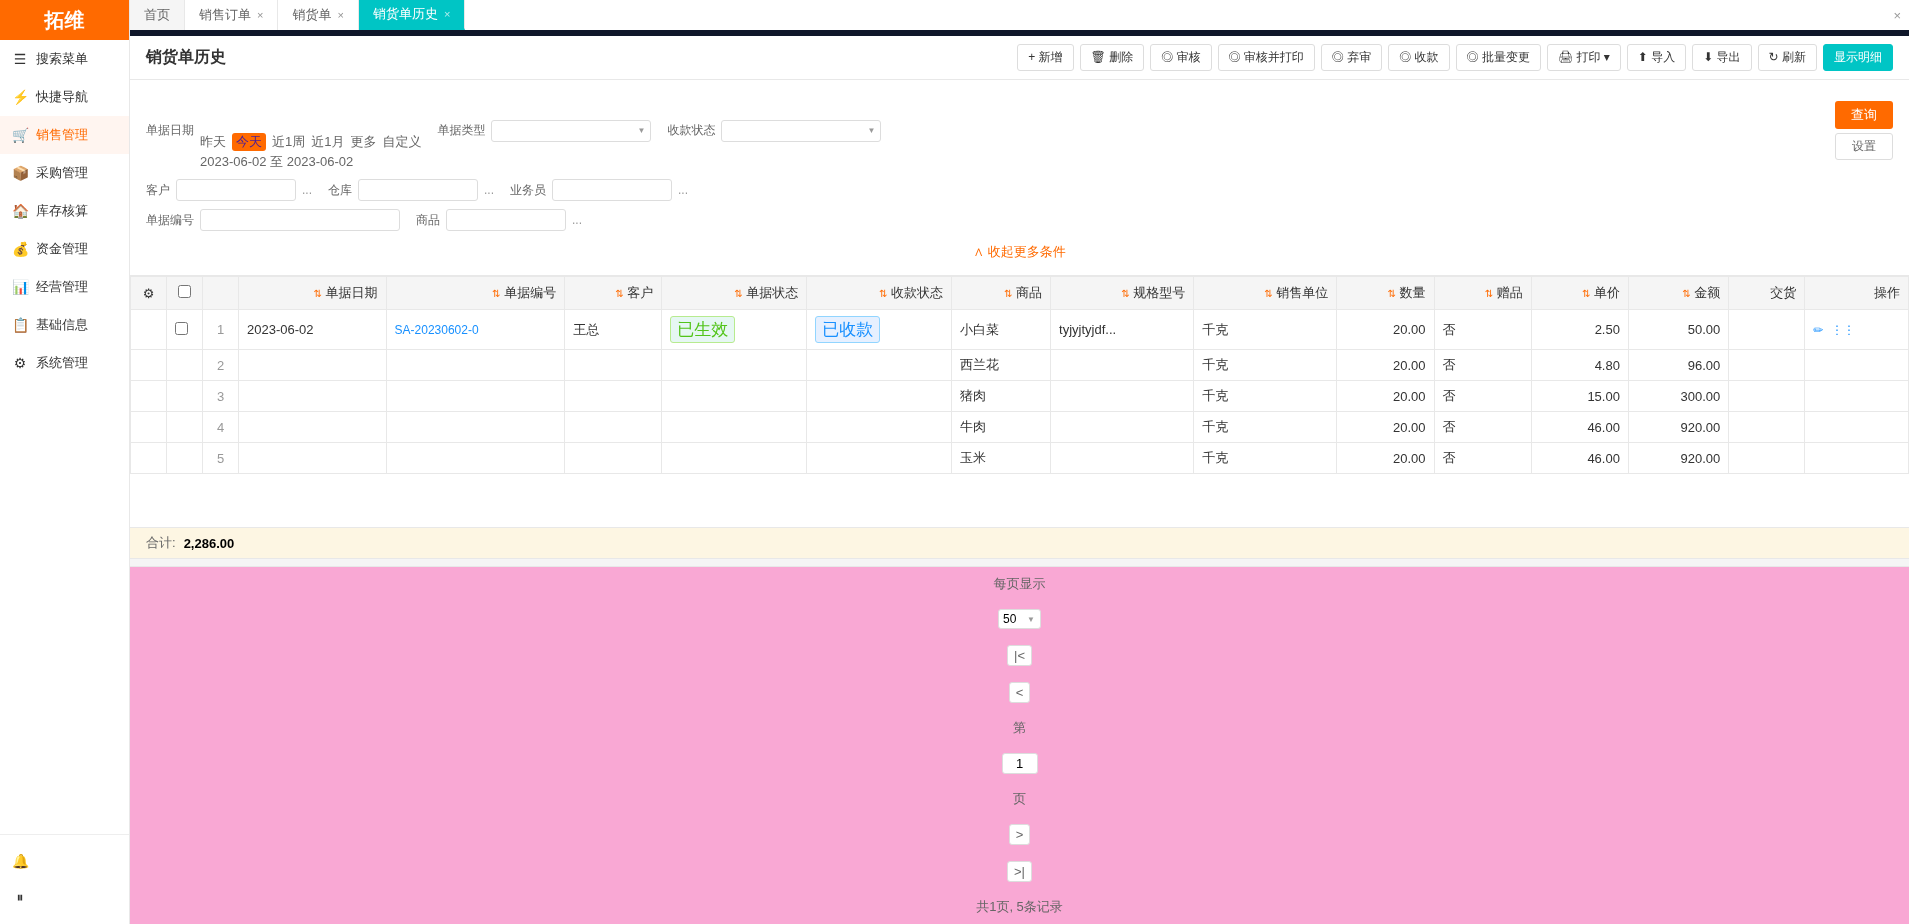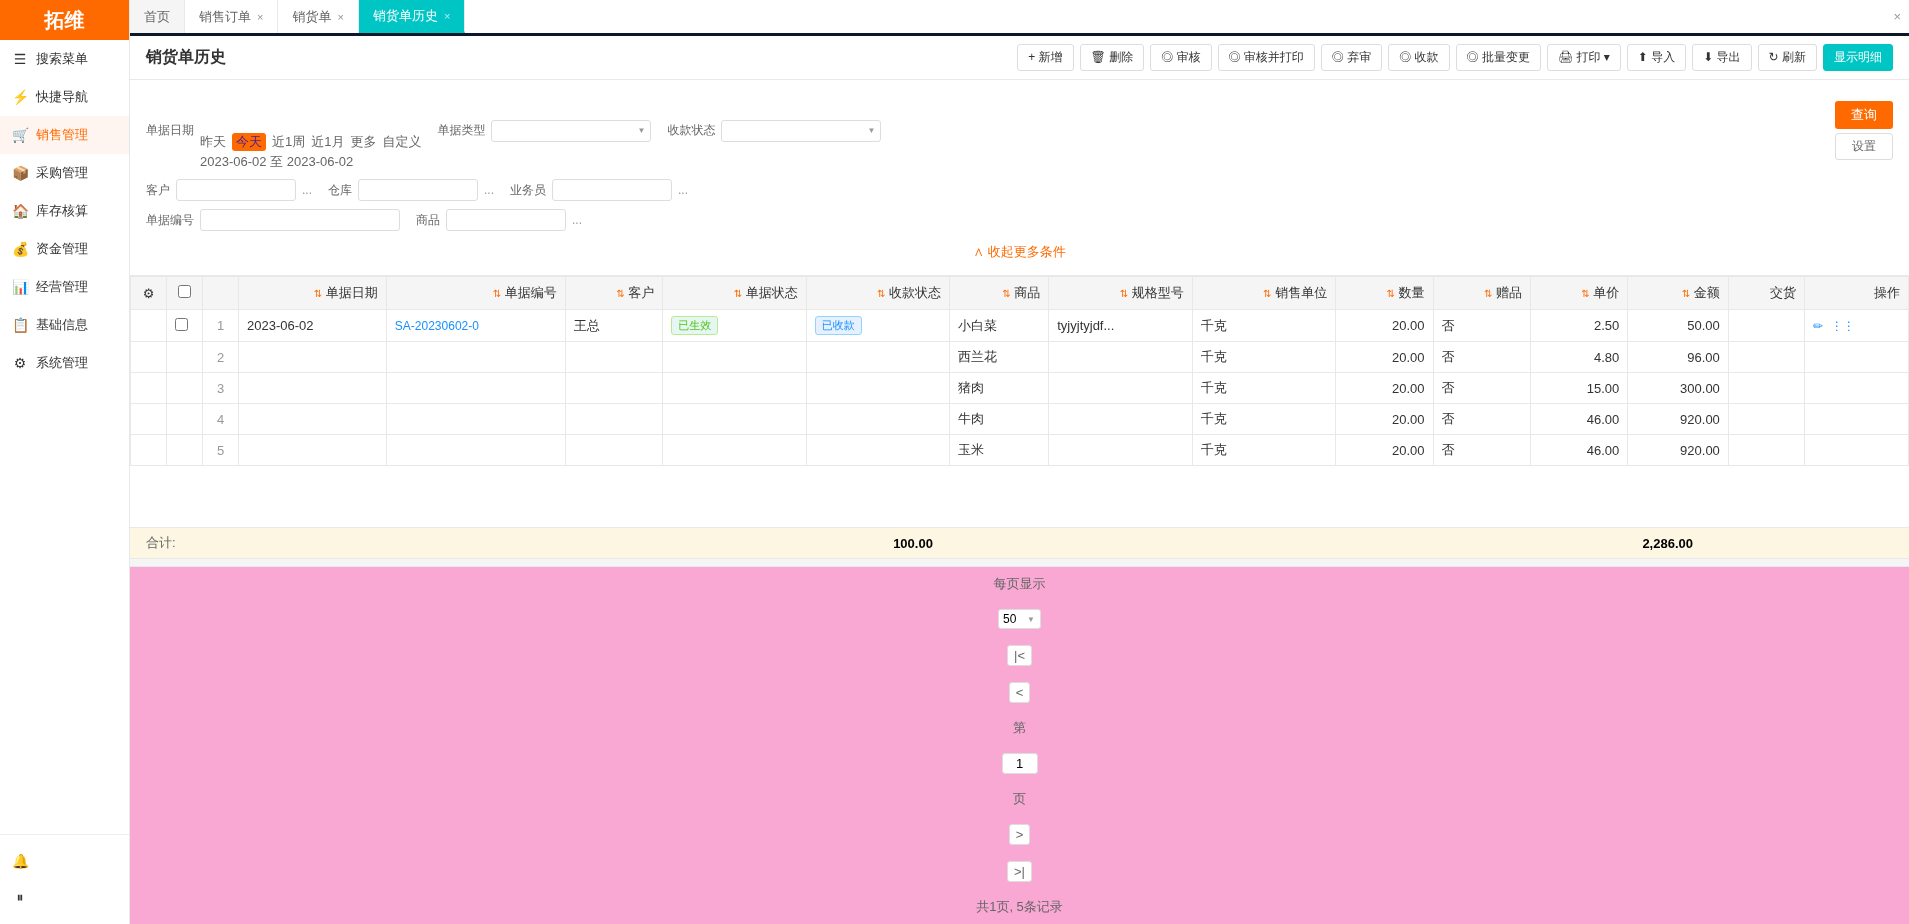--- a/index.html
+++ b/index.html
@@ -41,21 +41,21 @@
     }
 
     
     .main { flex: 1; display: flex; flex-direction: column; overflow: hidden; }
 
     
     .tab-bar {
       display: flex;
       align-items: center;
       background: #fff;
-      border-bottom: 3px solid #0f172a;
+      border-bottom: 6px solid #0f172a;
       height: 36px;
       padding: 0 0 0 0;
       flex-shrink: 0;
     }
     .tab {
       display: flex;
       align-items: center;
       padding: 0 14px;
       height: 100%;
       cursor: pointer;
@@ -260,21 +260,21 @@
       color: #333;
       white-space: nowrap;
     }
     .data-table .settings-col { width: 36px; text-align: center; }
     .data-table .checkbox-col { width: 36px; text-align: center; }
     .data-table .num-col { text-align: center; width: 36px; color: #999; }
     .badge {
       display: inline-block;
       padding: 1px 6px;
       border-radius: 3px;
-      font-size: 11px;
+      font-size: 17px;
     }
     .badge-green { background: #e6f7f3; color: #52c41a; border: 1px solid #b7eb8f; }
     .badge-blue { background: #e6f0ff; color: #1890ff; border: 1px solid #91d5ff; }
     .action-link { color: #1890ff; cursor: pointer; font-size: 12px; }
 
     
     .table-footer {
       background: #fdf6e3;
       border-top: 1px solid #e8e8e8;
       padding: 6px 16px;
@@ -635,21 +635,20 @@
           <td style="text-align:right">920.00</td>
           <td></td>
           <td></td>
         </tr>
       </tbody>
     </table>
   </div>
 
   <div class="table-footer">
     <span class="footer-label">合计:</span>
-    <span class="footer-qty">100.00</span>
     <span class="footer-amount">2,286.00</span>
   </div>
 
   <div class="scrollbar-area"></div>
 
   <div class="pagination">
     <span>每页显示</span>
     <div class="select-wrapper">
       <select class="page-size-select">
         <option value="10">10</option>

